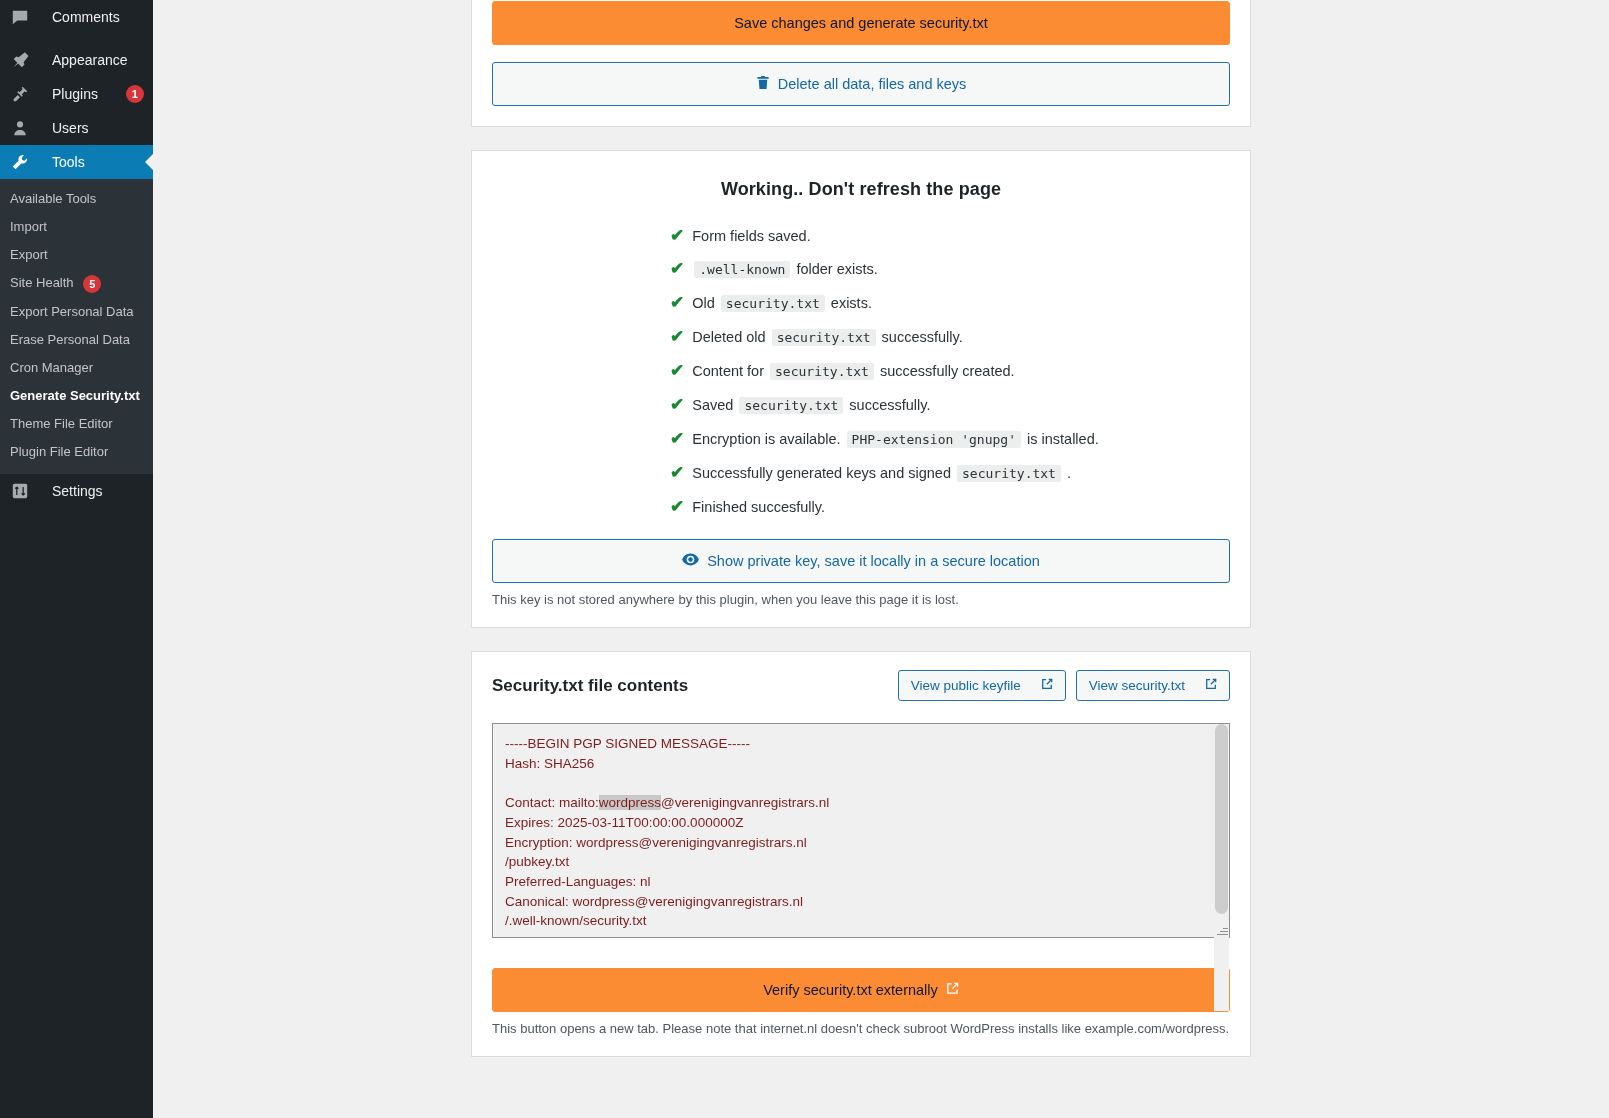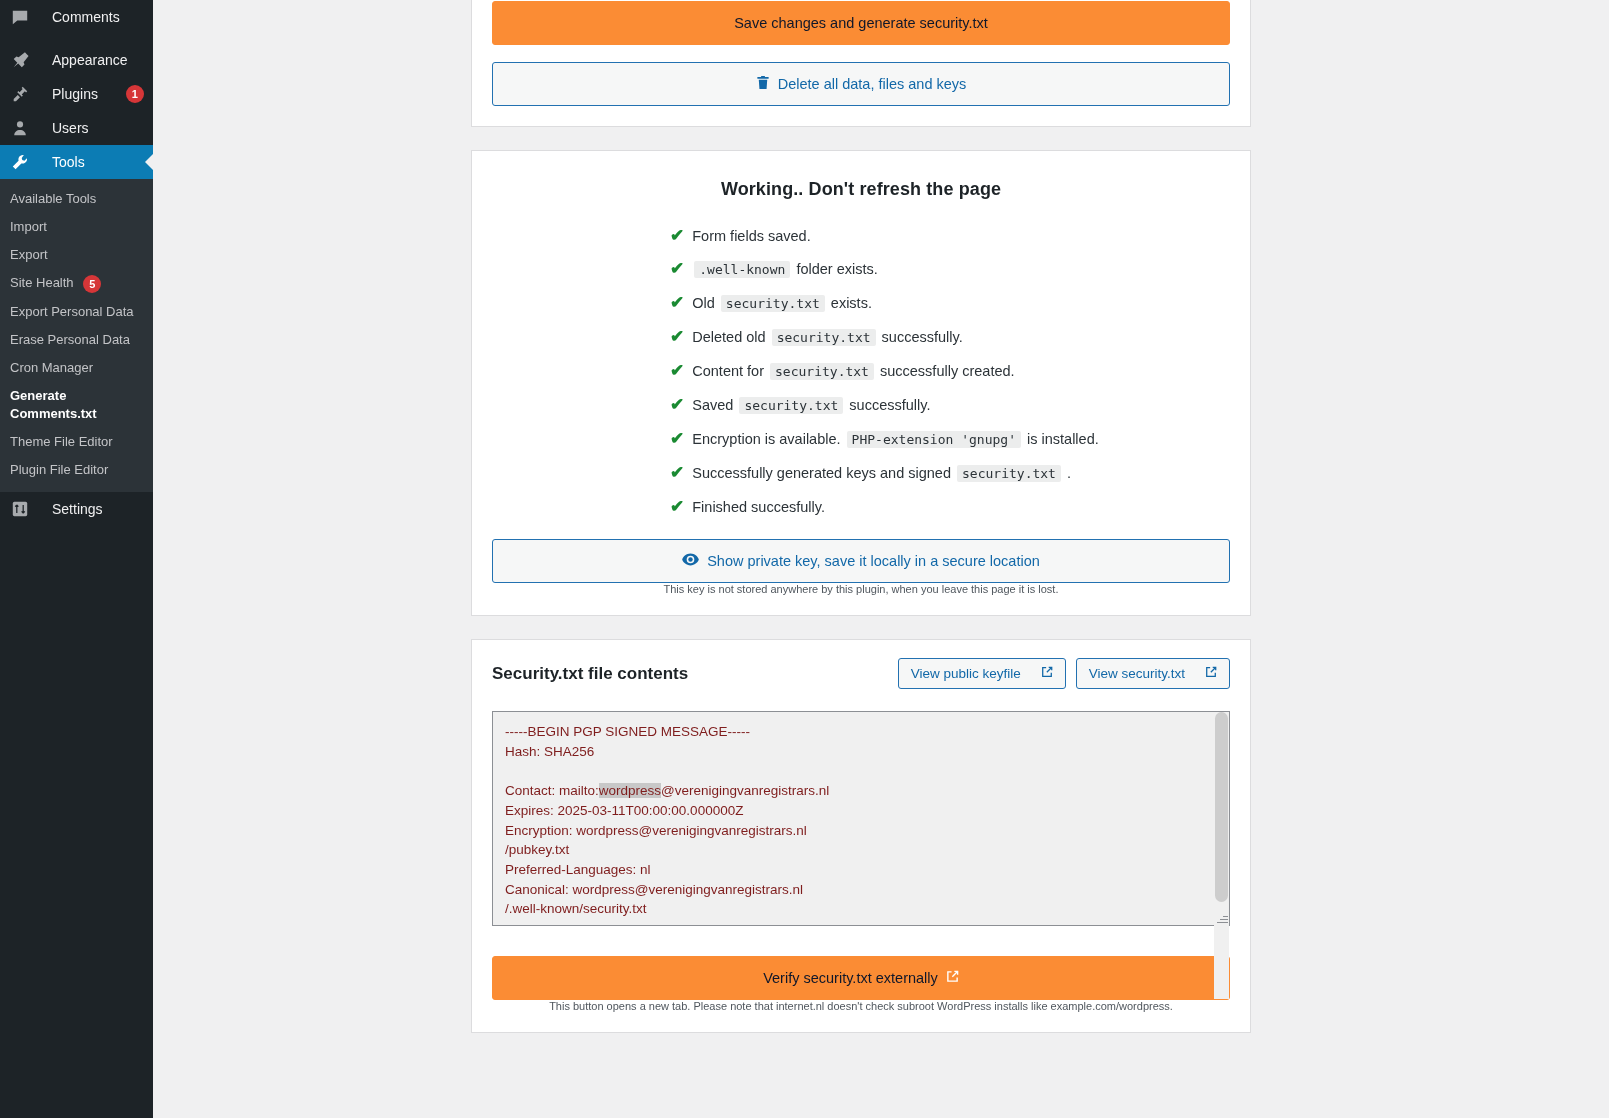--- a/index.html
+++ b/index.html
@@ -104,22 +104,22 @@
   }
   .step .txt { display: inline; }
   code.k {
     font-family: "DejaVu Sans Mono", monospace;
     background: #eceded; padding: 1px 5px;
     font-size: 13px; border-radius: 2px; color: #2c3338;
     margin: 0 2px;
   }
 
   .note {
-    text-align: center; font-size: 11px;
-    color: #50575e; 
+    text-align: left; font-size: 13px;
+    color: #50575e; margin-top: 9px;
   }
 
   .contents-head {
     display: flex; align-items: center;
     justify-content: space-between; margin-bottom: 22px;
   }
   .contents-title { font-size: 17px; font-weight: 700; color: #1d2327; }
   .head-btns { display: flex; gap: 10px; }
   .sm-btn {
     display: inline-flex; align-items: center; gap: 20px;
@@ -236,21 +236,21 @@
       <span class="sub-item">
         <span>Export Personal Data</span>
       </span>
       <span class="sub-item">
         <span>Erase Personal Data</span>
       </span>
       <span class="sub-item">
         <span>Cron Manager</span>
       </span>
       <span class="sub-item current">
-        <span>Generate Comments.txt</span>
+        <span>Generate Security.txt</span>
       </span>
       <span class="sub-item">
         <span>Theme File Editor</span>
       </span>
       <span class="sub-item">
         <span>Plugin File Editor</span>
       </span>
     </div>
 
     <div class="menu-item">

